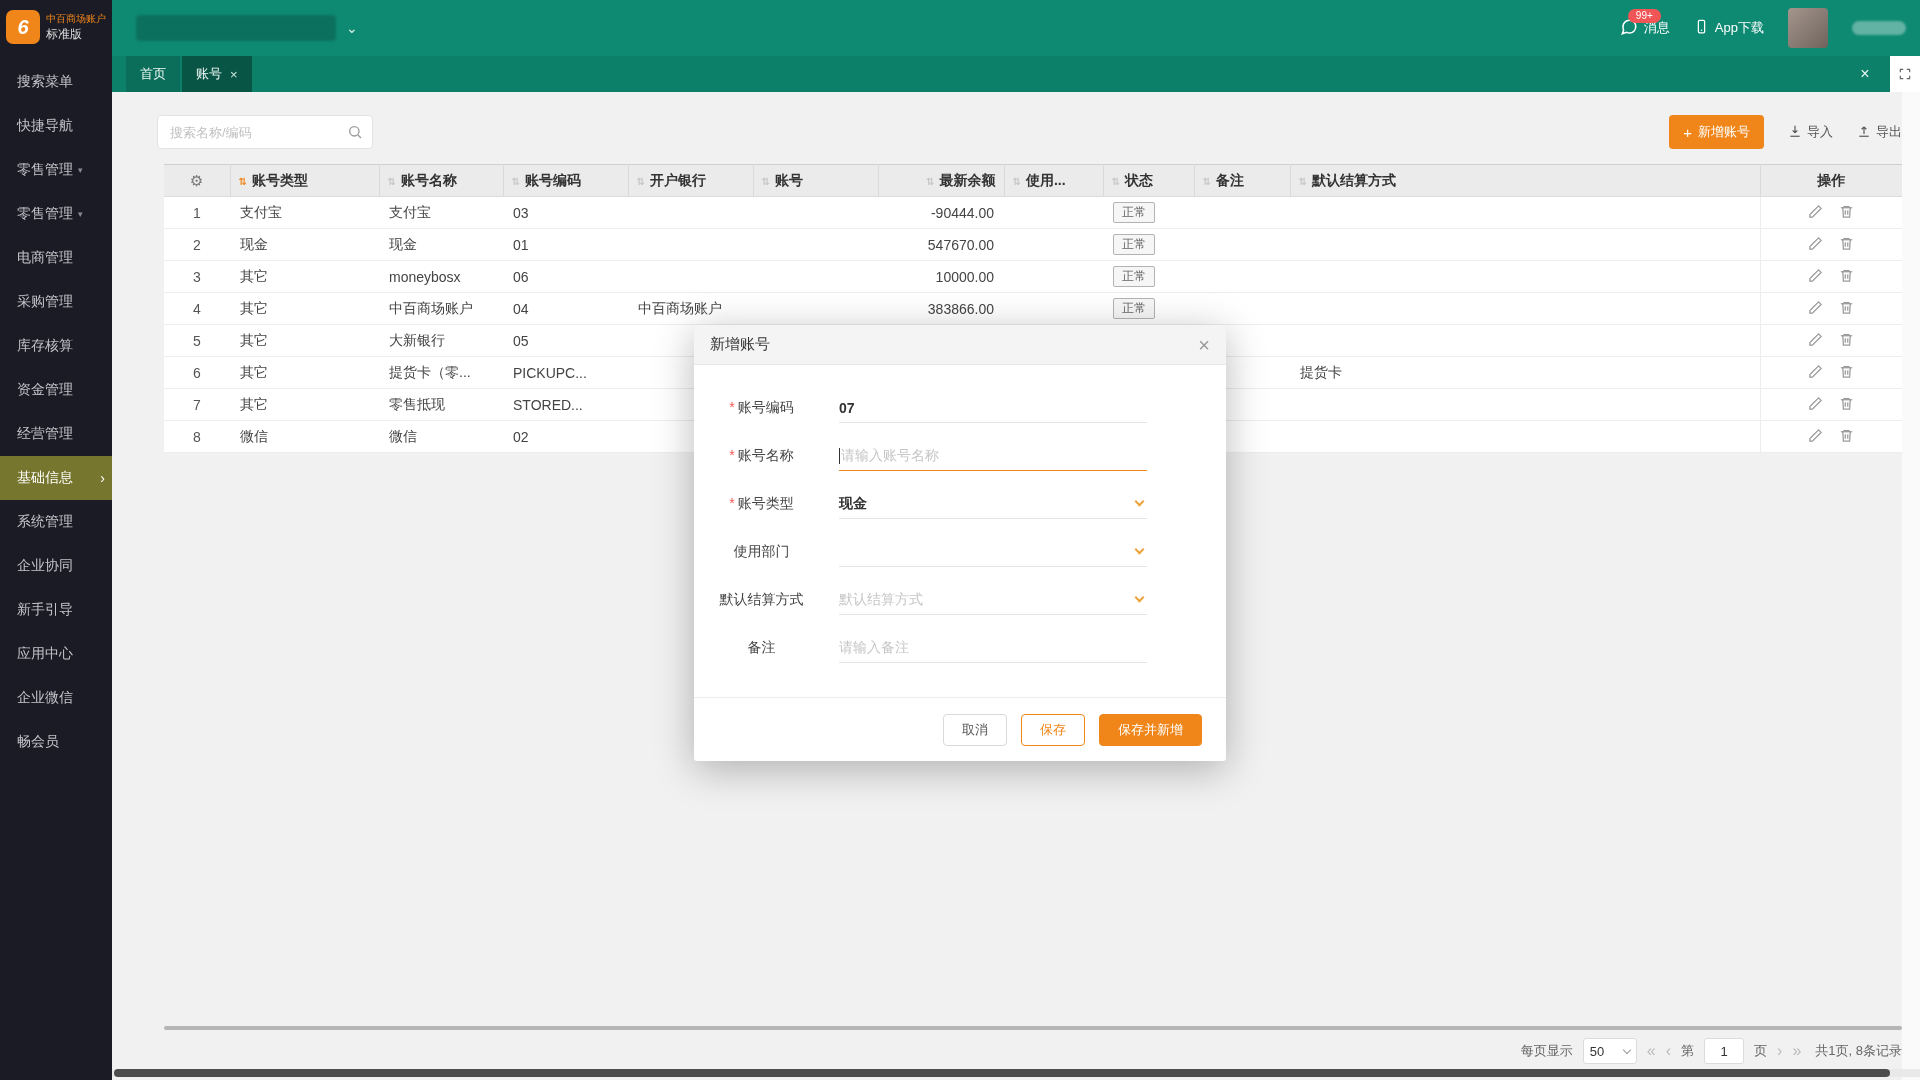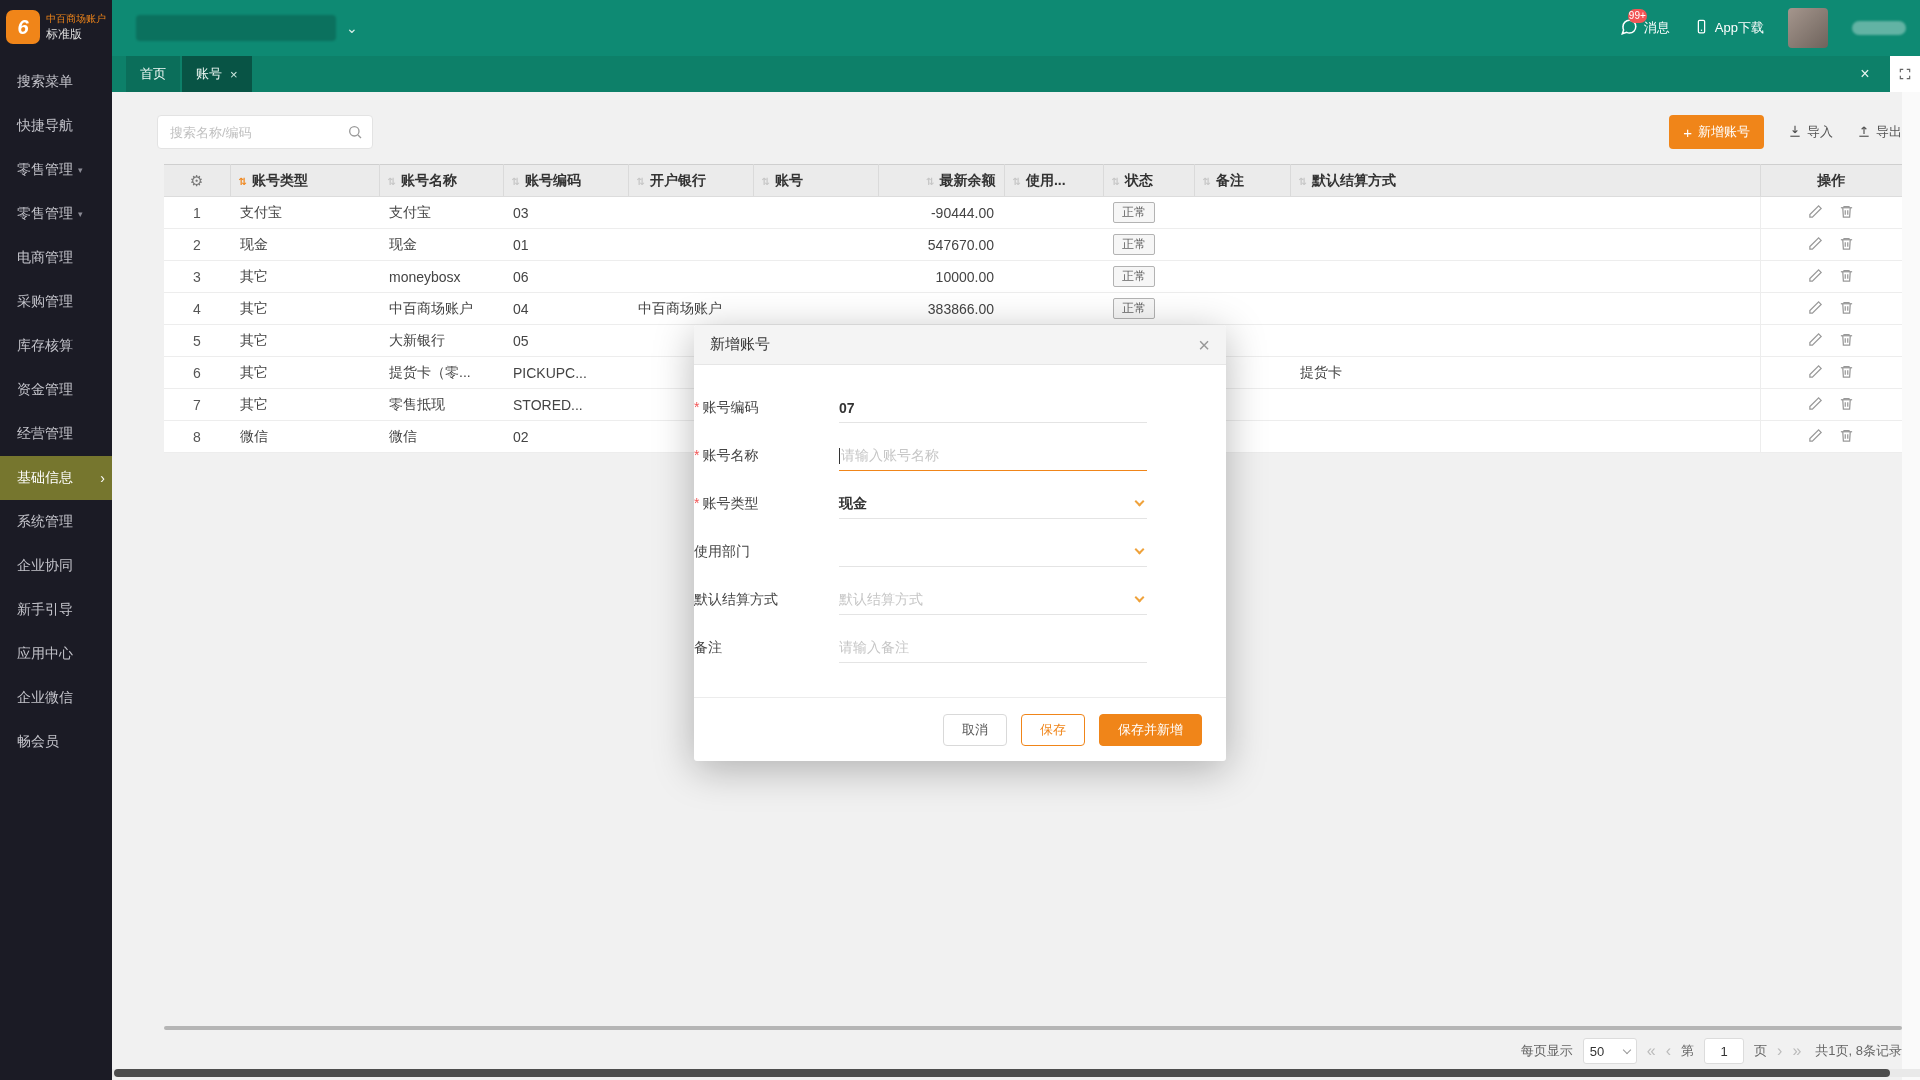--- a/index.html
+++ b/index.html
@@ -21,21 +21,21 @@
   .side-arrow{position:absolute;right:7px;color:#fff;font-size:14px;}
 
   
   .topbar{position:absolute;left:112px;top:0;right:0;height:56px;background:#0e8a73;z-index:5;}
   .company-select{position:absolute;left:24px;top:15px;display:flex;align-items:center;gap:10px;cursor:pointer;}
   .blur-pill{width:200px;height:26px;background:rgba(0,0,0,0.18);border-radius:4px;filter:blur(1px);}
   .caret-down{color:#d8eee8;font-size:14px;}
   .topbar-right{position:absolute;right:14px;top:0;height:56px;display:flex;align-items:center;gap:24px;}
   .top-item{display:flex;align-items:center;gap:6px;color:#fff;font-size:13px;position:relative;cursor:pointer;}
   .badge{position:absolute;top:-9px;left:8px;background:#f25555;color:#fff;font-size:10px;line-height:14px;
-         padding:0 1px;border-radius:8px;}
+         padding:0 8px;border-radius:8px;}
   .avatar{width:40px;height:40px;border-radius:4px;background:linear-gradient(135deg,#a5968d,#6e635c);filter:blur(0.5px);}
   .name-blur{width:54px;height:14px;background:rgba(255,255,255,0.35);border-radius:7px;filter:blur(1px);}
 
   
   .tabbar{position:absolute;left:112px;top:56px;right:0;height:36px;background:#0d8069;z-index:5;}
   .tabs{display:flex;height:36px;padding-left:14px;}
   .tab{display:flex;align-items:center;gap:8px;padding:0 14px;font-size:13px;color:#eef8f4;
        background:rgba(0,0,0,0.14);margin-right:2px;cursor:pointer;}
   .tab.active{background:rgba(0,0,0,0.34);}
   .tab-close{font-size:13px;color:#cfe8e0;}
@@ -99,21 +99,21 @@
   .bottom-thumb{position:absolute;left:2px;right:30px;top:0;height:8px;background:#4d4d4d;border-radius:4px;}
 
   
   .modal{position:absolute;left:694px;top:325px;width:532px;height:436px;background:#fff;border-radius:3px;
          box-shadow:0 8px 40px rgba(0,0,0,0.28);z-index:30;}
   .modal-header{height:40px;background:#f4f4f4;display:flex;align-items:center;padding:0 16px;font-size:15px;
                 color:#333;border-bottom:1px solid #e6e6e6;border-radius:3px 3px 0 0;}
   .modal-close{margin-left:auto;color:#999;font-size:20px;cursor:pointer;line-height:1;}
   .modal-body{padding-top:19px;}
   .mfield{height:48px;display:flex;align-items:center;}
-  .mlabel{width:135px;text-align:left;font-size:14px;color:#444;}
+  .mlabel{width:135px;text-align:center;font-size:14px;color:#444;}
   .req{color:#f25555;margin-right:3px;}
   .minput{margin-left:10px;width:308px;height:30px;border-bottom:1px solid #e4e4e4;display:flex;
           align-items:center;position:relative;font-size:14px;cursor:text;}
   .minput.active{border-bottom:1px solid #f08519;}
   .mvalue{color:#333;font-weight:bold;}
   .mplaceholder{color:#c6c6c6;}
   .mcaret{width:1px;height:16px;background:#333;margin-right:1px;}
   .chev{position:absolute;right:4px;top:9px;width:7px;height:7px;border-right:2px solid #efa23b;
         border-bottom:2px solid #efa23b;transform:rotate(45deg);}
   .modal-footer{position:absolute;left:0;right:0;bottom:0;height:64px;border-top:1px solid #ececec;

